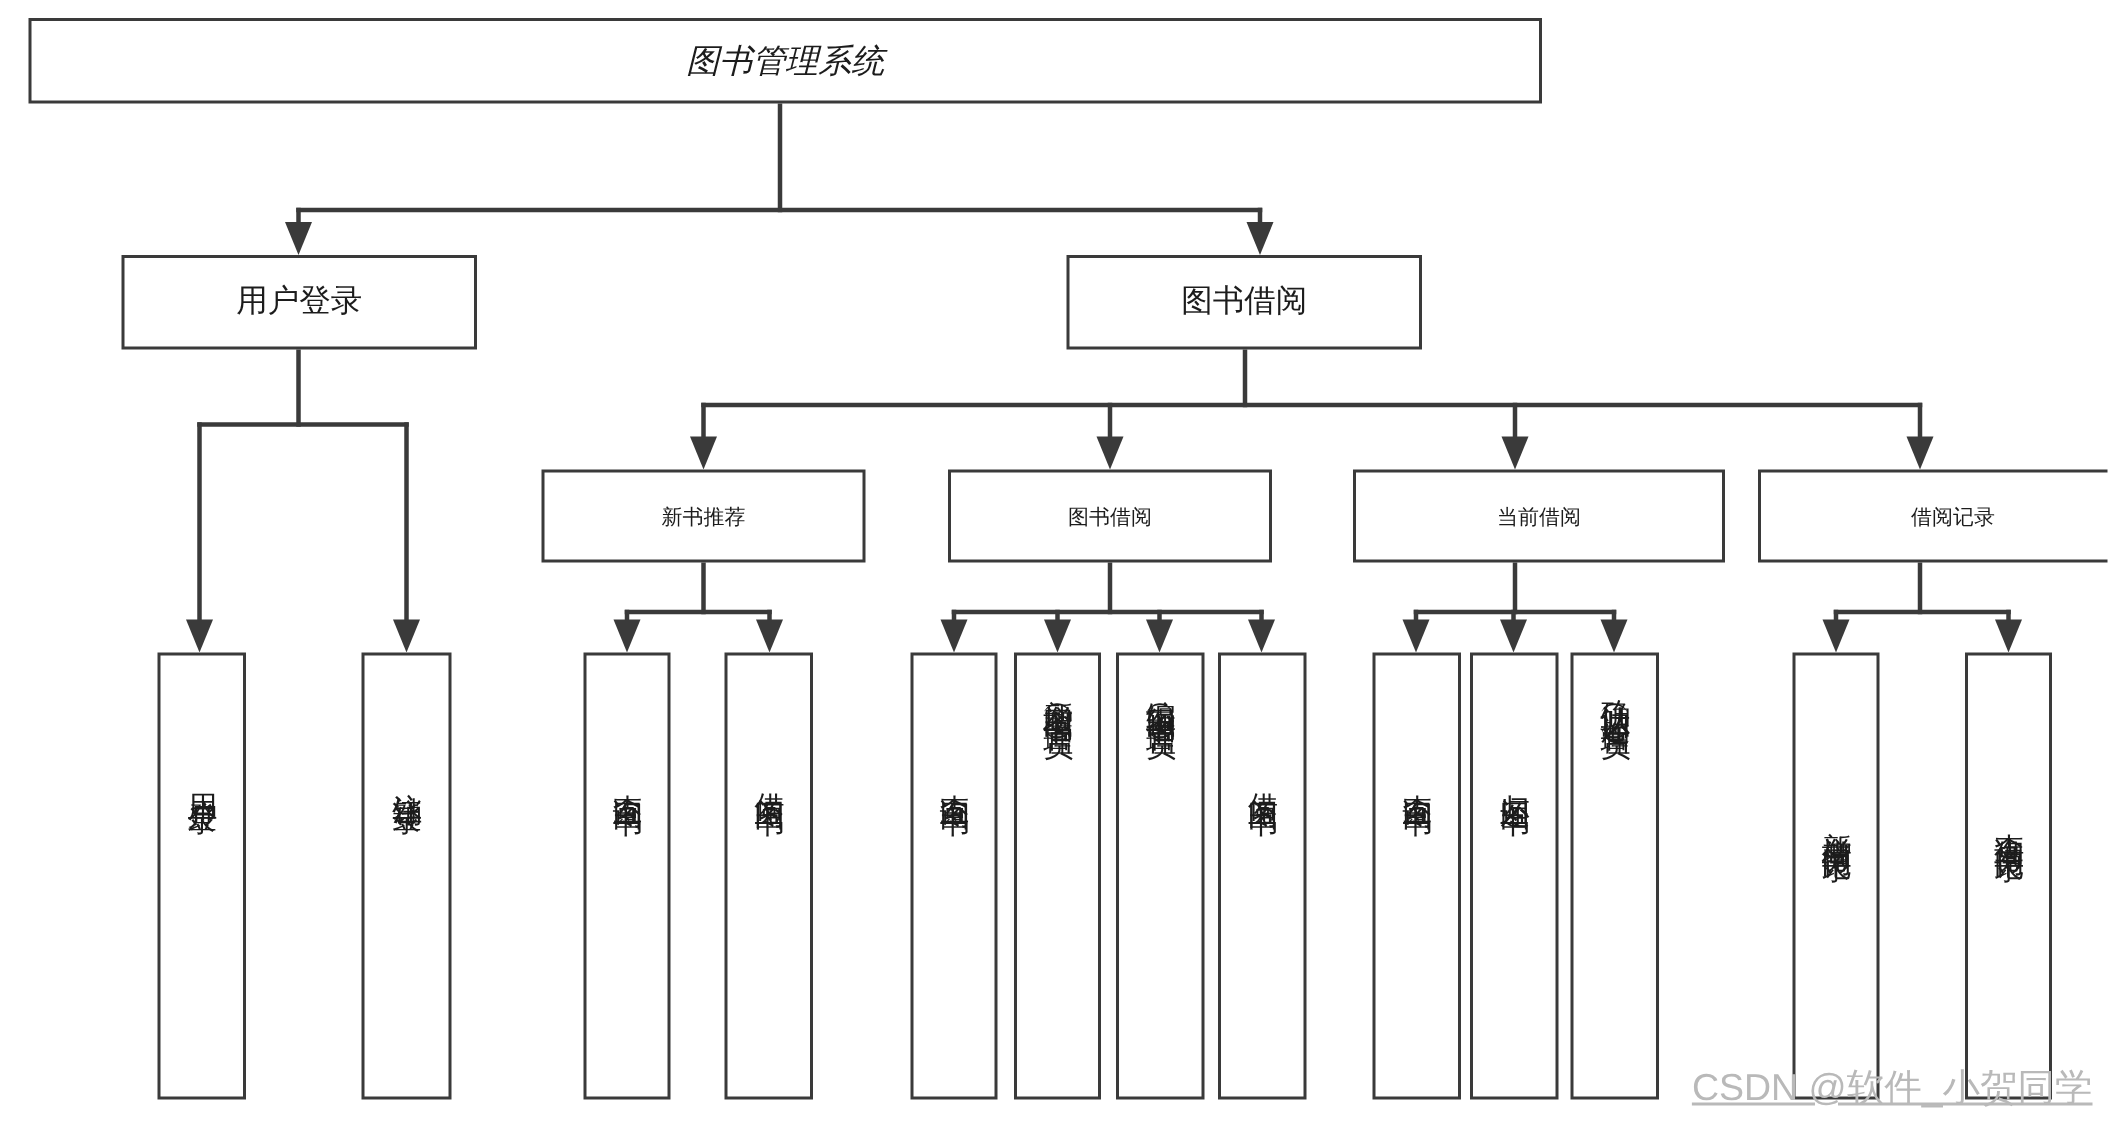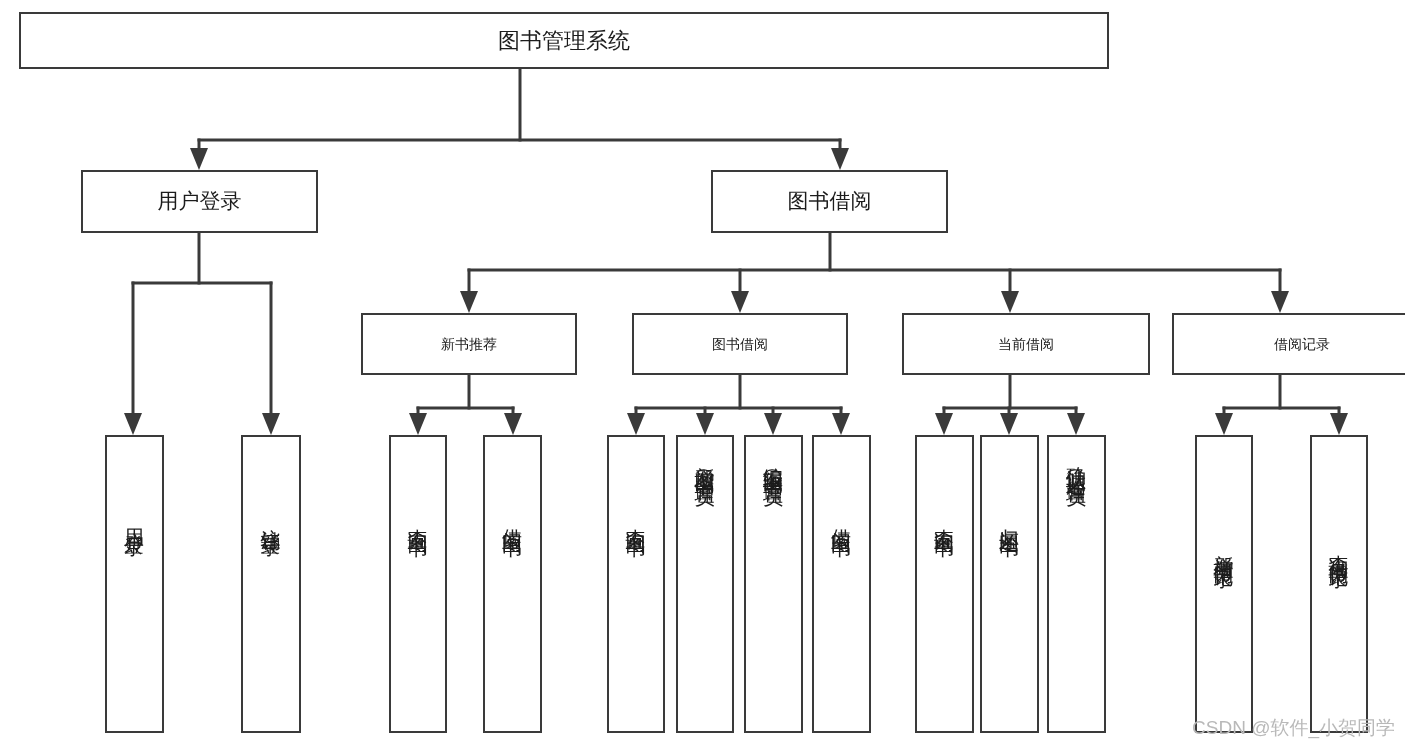--- a/index.html
+++ b/index.html
@@ -59,24 +59,25 @@
     line-height: 1;
     white-space: nowrap;
   }
   .node-leaf.leaf-mid .node-label { padding-top: 70px; }
   .node-leaf.leaf-midlow .node-label { padding-top: 96px; }
   .node-leaf.leaf-top .node-label { padding-top: 8px; }
   .watermark {
     position: absolute;
     right: 10px;
     bottom: 6px;
-    font-size: 19px;
+    font-size: 25px;
     color: #b9b9b9;
     white-space: nowrap;
     user-select: none;
+    text-decoration: underline;
   }
 </style>
 </head>
 <body>
 
 <div id="diagram-root">
 
   <svg class="diagram-canvas" viewBox="0 0 1405 747" xmlns="http://www.w3.org/2000/svg">
     <g id="connector-lines">
         <path d="M 520 69 L 520 140" stroke="#3a3a3a" stroke-width="3" fill="none" stroke-linecap="square"></path>
@@ -130,21 +131,21 @@
         <polygon points="832,413 850,413 841,435" fill="#3a3a3a"></polygon>
         <polygon points="935,413 953,413 944,435" fill="#3a3a3a"></polygon>
         <polygon points="1000,413 1018,413 1009,435" fill="#3a3a3a"></polygon>
         <polygon points="1067,413 1085,413 1076,435" fill="#3a3a3a"></polygon>
         <polygon points="1215,413 1233,413 1224,435" fill="#3a3a3a"></polygon>
         <polygon points="1330,413 1348,413 1339,435" fill="#3a3a3a"></polygon>
       </g>
   </svg>
 
   <div id="node-layer">
-      <div class="node-box node-root" style="left: 19px; top: 12px; width: 1090px; height: 57px;">
+      <div class="node-box node-root" style="left: 19px; top: 12px; width: 1009px; height: 57px; font-style: italic;">
         <span class="node-label">图书管理系统</span>
       </div>
       <div class="node-box node-level2" style="left: 81px; top: 170px; width: 237px; height: 63px;">
         <span class="node-label">用户登录</span>
       </div>
       <div class="node-box node-level2" style="left: 711px; top: 170px; width: 237px; height: 63px;">
         <span class="node-label">图书借阅</span>
       </div>
       <div class="node-box node-level3" style="left: 361px; top: 313px; width: 216px; height: 62px;">
         <span class="node-label">新书推荐</span>

